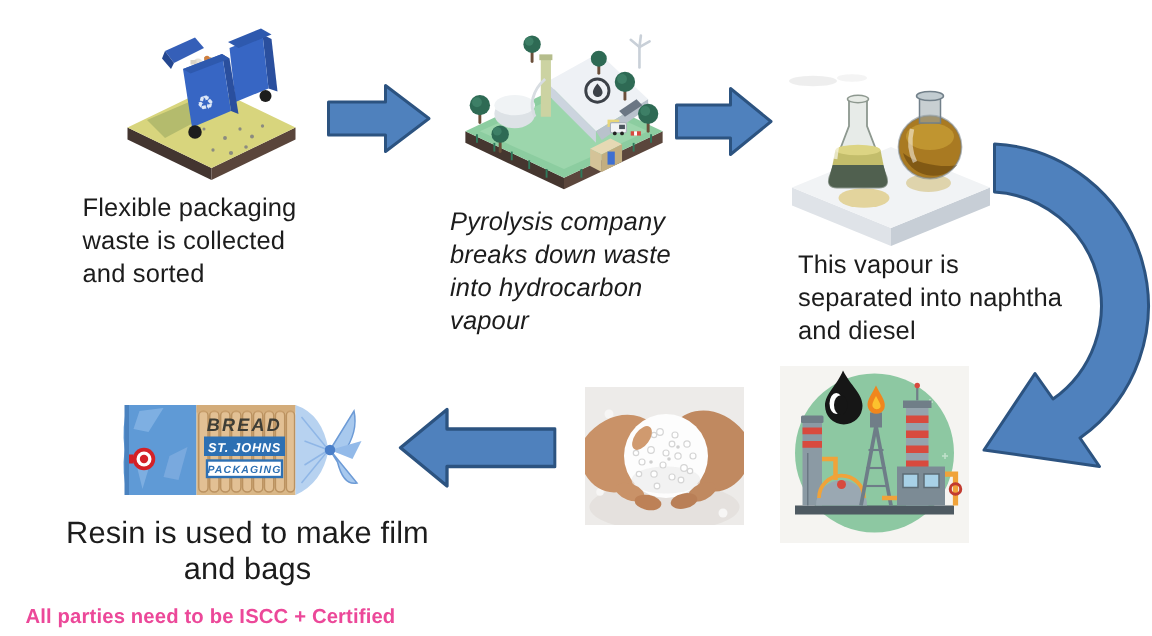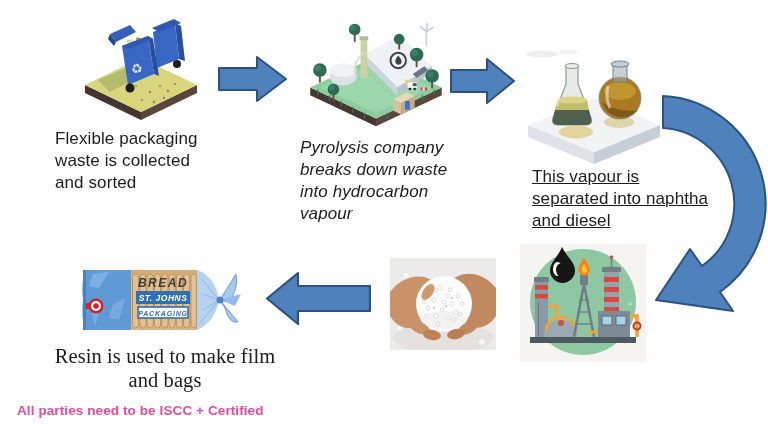--- a/index.html
+++ b/index.html
@@ -387,23 +387,23 @@
 
   <div class="cap" style="left:55px;top:128px;width:215px;">Flexible packaging
 waste is collected
 and sorted</div>
 
   <div class="cap" style="left:300px;top:137px;width:205px;font-style:italic;">Pyrolysis company
 breaks down waste
 into hydrocarbon
 vapour</div>
 
-  <div class="cap" style="left:532px;top:166px;width:235px;text-decoration:underline;">This vapour is
+  <div class="cap" style="left:532px;top:166px;width:235px;">This vapour is
 separated into naphtha
 and diesel</div>
 
 
-  <div class="cap cap-lg cap-center" style="left:25px;top:344px;width:280px;font-family:Liberation Serif, serif;">Resin is used to make film
+  <div class="cap cap-lg cap-center" style="left:25px;top:344px;width:280px;">Resin is used to make film
 and bags</div>
 
   <div class="footer-note">All parties need to be ISCC + Certified</div>
 
 </div>
 
 </body></html>

